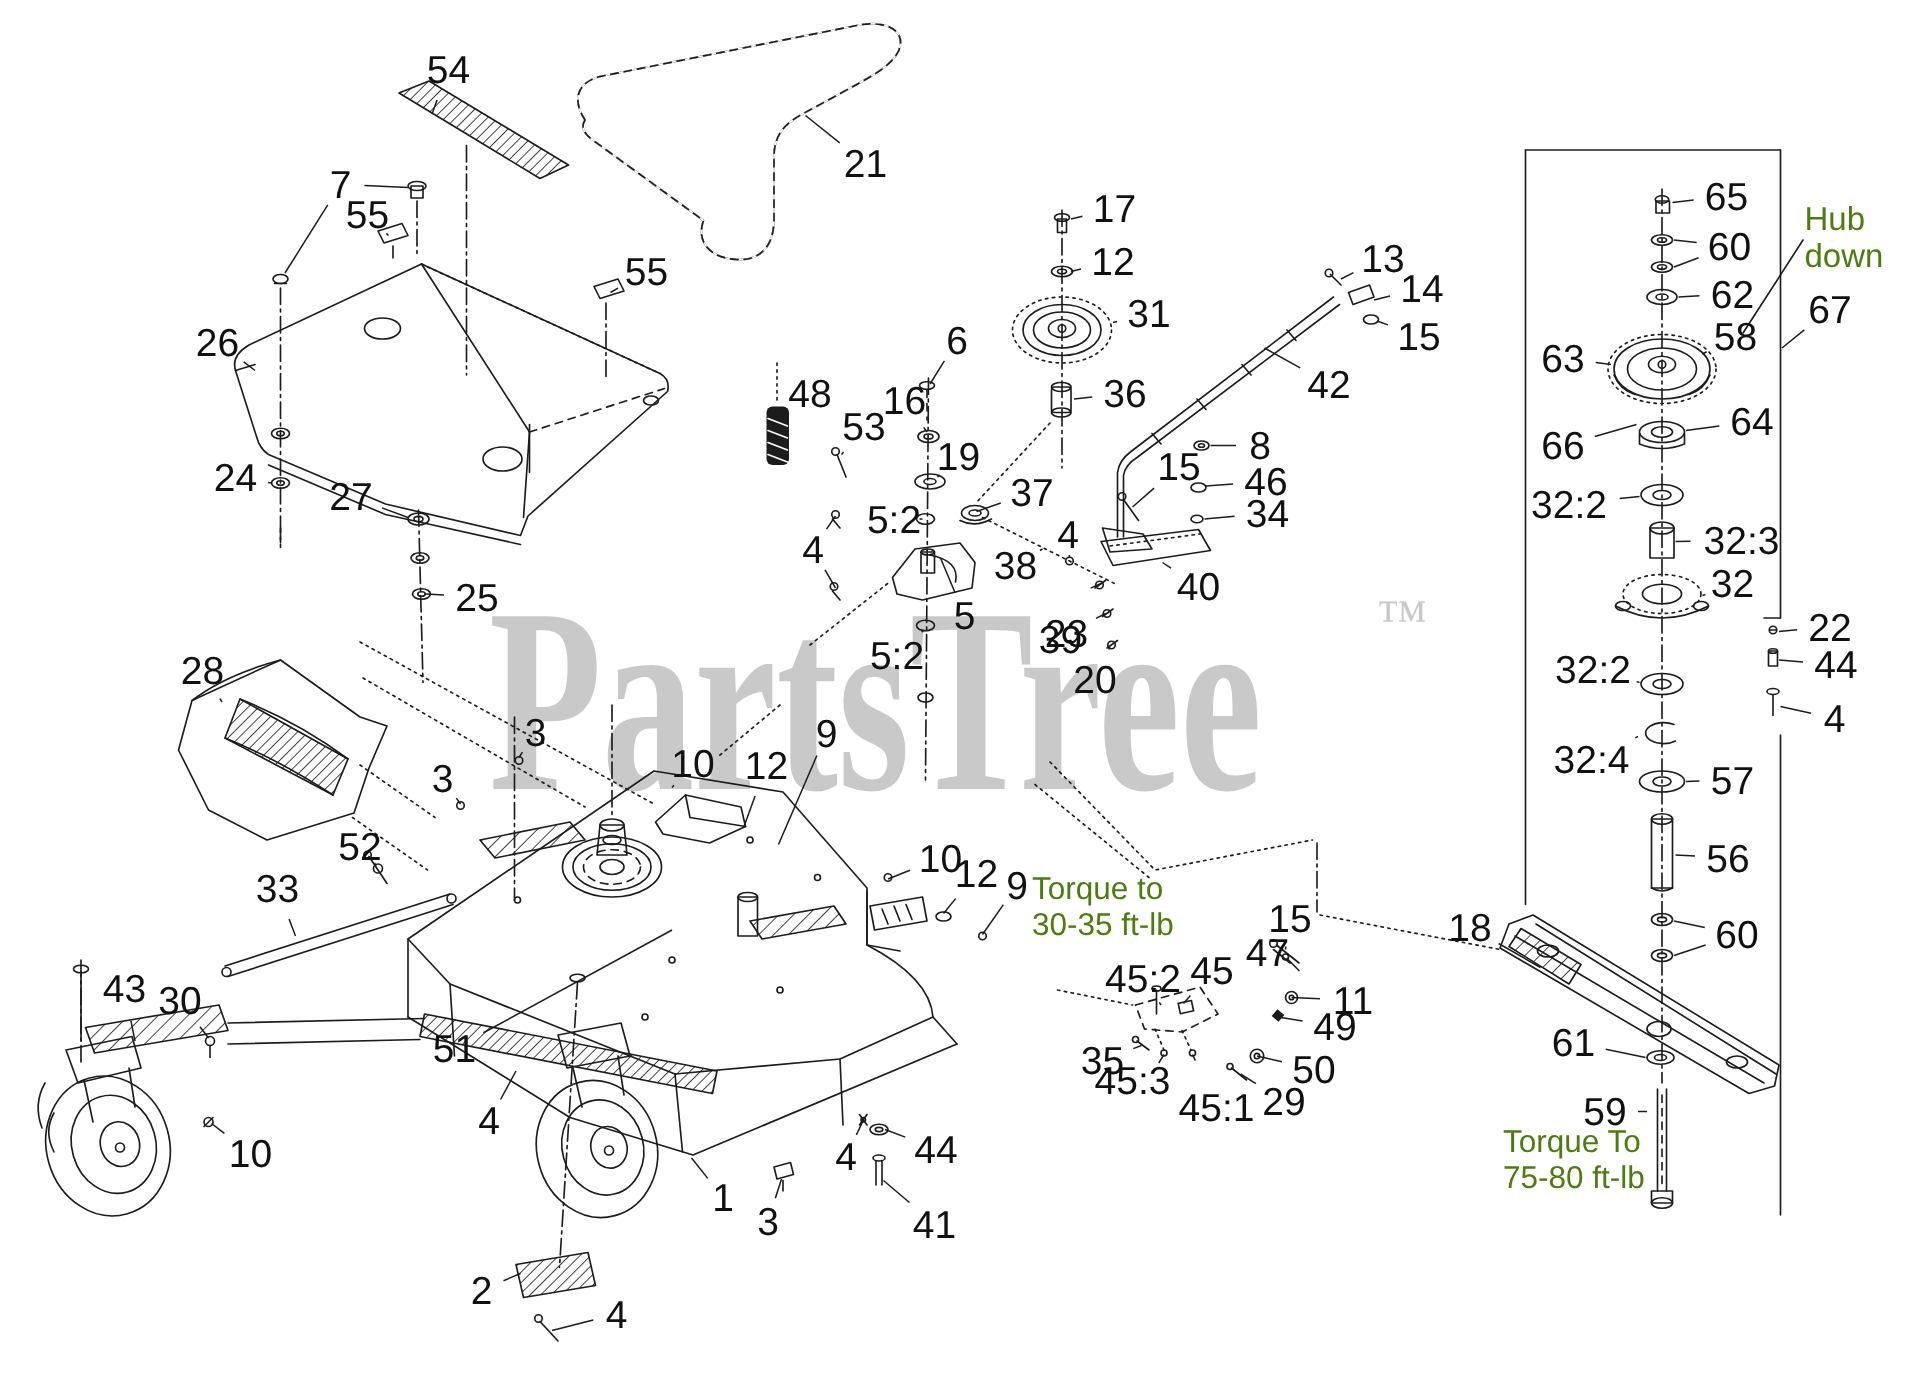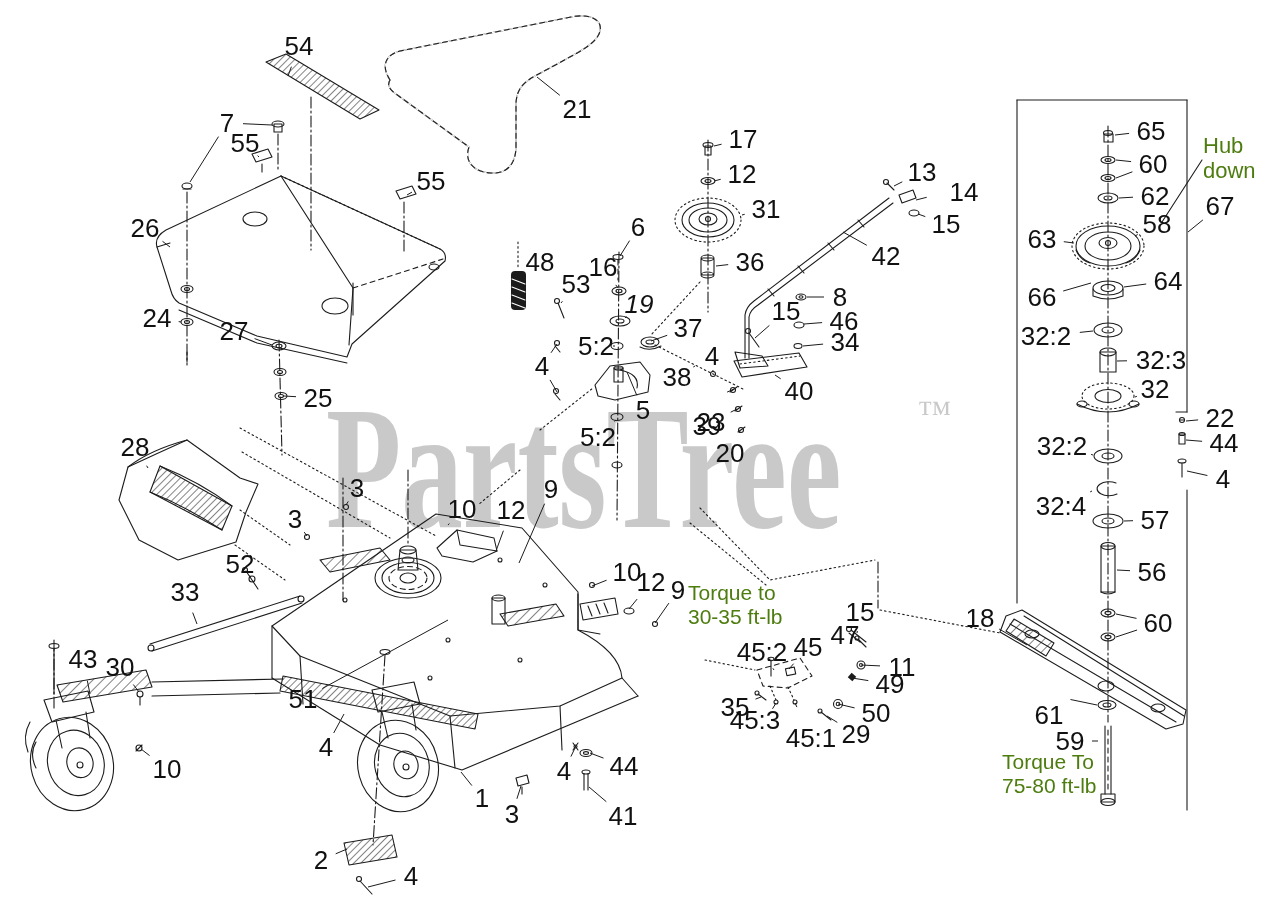--- a/index.html
+++ b/index.html
@@ -514,30 +514,30 @@
 <div class="callout" style="left: 299px; top: 46px;">54</div>
     <div class="callout" style="left: 577px; top: 109px;">21</div>
     <div class="callout" style="left: 227px; top: 123px;">7</div>
     <div class="callout" style="left: 245px; top: 143px;">55</div>
     <div class="callout" style="left: 431px; top: 181px;">55</div>
     <div class="callout" style="left: 145px; top: 228px;">26</div>
     <div class="callout" style="left: 743px; top: 139px;">17</div>
     <div class="callout" style="left: 742px; top: 174px;">12</div>
     <div class="callout" style="left: 766px; top: 209px;">31</div>
     <div class="callout" style="left: 922px; top: 172px;">13</div>
-    <div class="callout" style="left: 948px; top: 192px; margin-left: 16px;">14</div>
+    <div class="callout" style="left: 948px; top: 192px;">14</div>
     <div class="callout" style="left: 946px; top: 224px;">15</div>
     <div class="callout" style="left: 750px; top: 262px;">36</div>
     <div class="callout" style="left: 886px; top: 256px;">42</div>
     <div class="callout" style="left: 638px; top: 227px;">6</div>
     <div class="callout" style="left: 540px; top: 262px;">48</div>
     <div class="callout" style="left: 603px; top: 267px; text-align: right;">16</div>
     <div class="callout" style="left: 576px; top: 284px;">53</div>
     <div class="callout" style="left: 840px; top: 297px;">8</div>
-    <div class="callout" style="left: 639px; top: 304px; font-style: italic;">19</div>
+    <div class="callout" style="left: 639px; top: 304px;">19</div>
     <div class="callout" style="left: 844px; top: 321px;">46</div>
     <div class="callout" style="left: 786px; top: 311px;">15</div>
     <div class="callout" style="left: 845px; top: 342px;">34</div>
     <div class="callout" style="left: 157px; top: 318px;">24</div>
     <div class="callout" style="left: 234px; top: 331px;">27</div>
     <div class="callout" style="left: 688px; top: 328px;">37</div>
     <div class="callout" style="left: 596px; top: 346px;">5:2</div>
     <div class="callout" style="left: 542px; top: 366px;">4</div>
     <div class="callout" style="left: 712px; top: 356px;">4</div>
     <div class="callout" style="left: 677px; top: 377px;">38</div>
@@ -595,21 +595,21 @@
     <div class="callout" style="left: 1161px; top: 360px;">32:3</div>
     <div class="callout" style="left: 1155px; top: 389px;">32</div>
     <div class="callout" style="left: 1220px; top: 418px;">22</div>
     <div class="callout" style="left: 1224px; top: 443px;">44</div>
     <div class="callout" style="left: 1223px; top: 479px;">4</div>
     <div class="callout" style="left: 1062px; top: 446px;">32:2</div>
     <div class="callout" style="left: 1061px; top: 506px;">32:4</div>
     <div class="callout" style="left: 1155px; top: 520px;">57</div>
     <div class="callout" style="left: 1152px; top: 572px;">56</div>
     <div class="callout" style="left: 1158px; top: 623px;">60</div>
-    <div class="callout" style="left: 1049px; top: 695px; margin-top: 20px;">61</div>
+    <div class="callout" style="left: 1049px; top: 695px;">61</div>
     <div class="callout" style="left: 1070px; top: 741px;">59</div>
     <div class="note" style="left: 688px; top: 581px; font-size: 21px;">
       <div>Torque to</div>
       <div>30-35 ft-lb</div>
     </div>
     <div class="note" style="left: 1203px; top: 134px; font-size: 22px;">
       <div>Hub</div>
       <div>down</div>
     </div>
     <div class="note" style="left: 1002px; top: 750px; font-size: 21px;">

